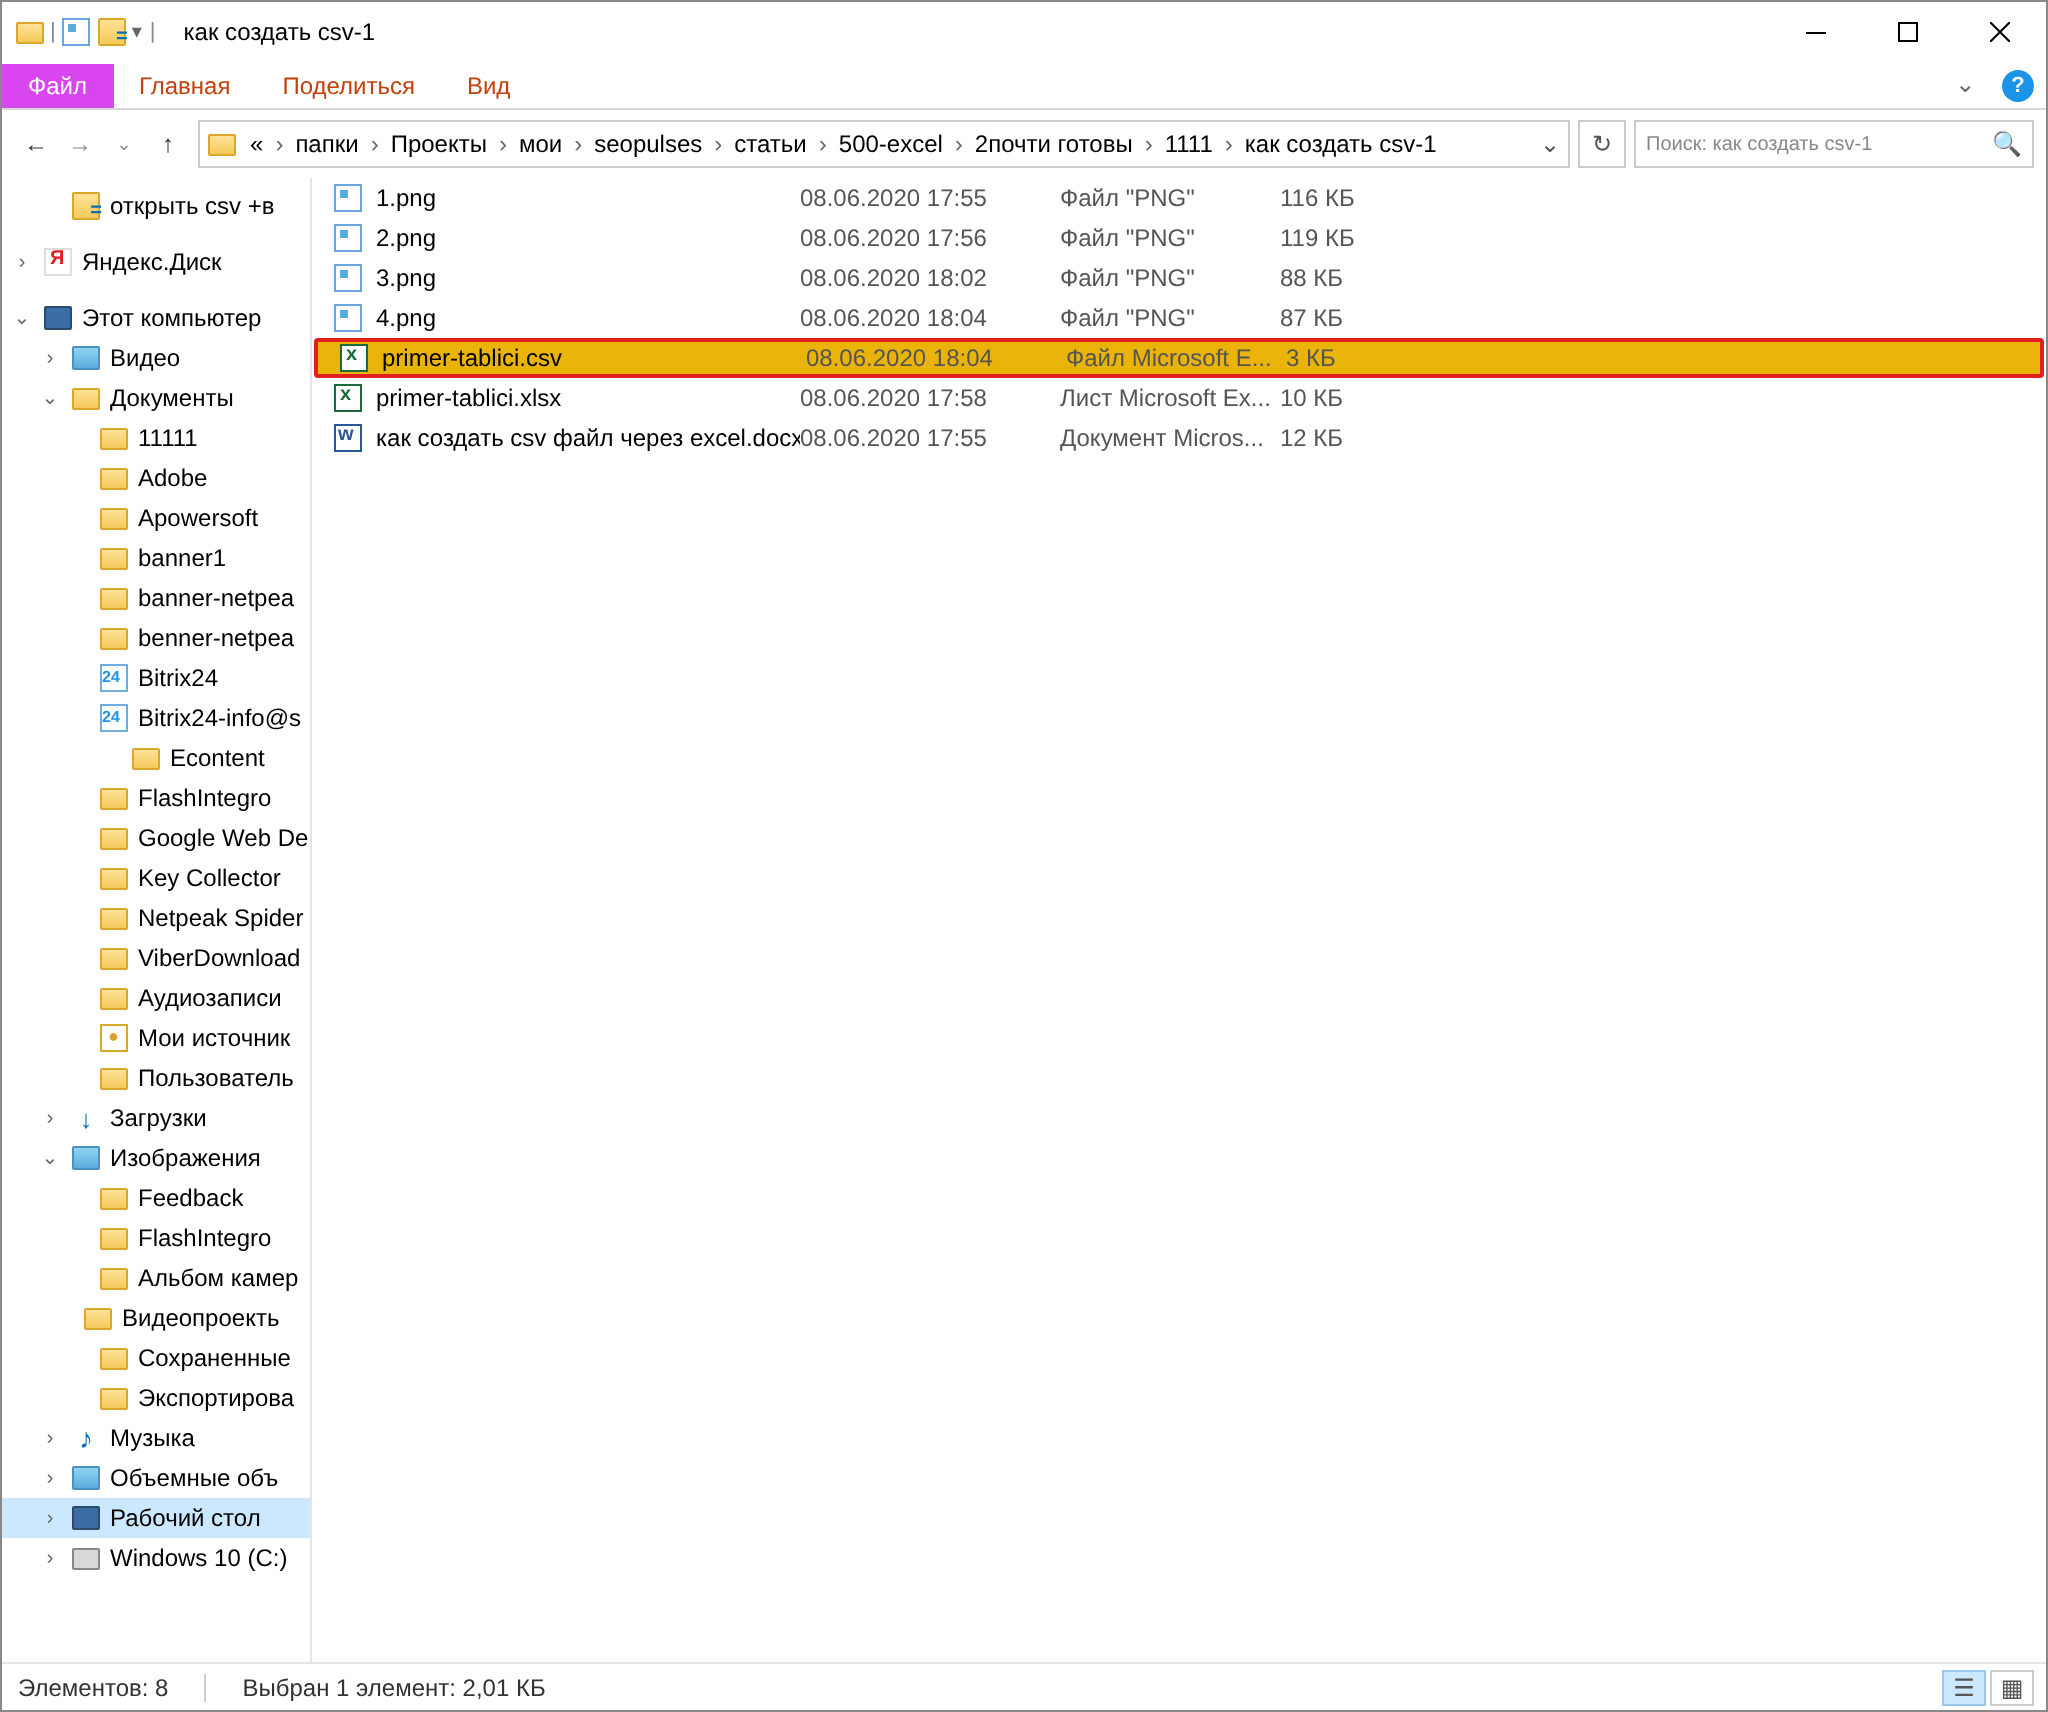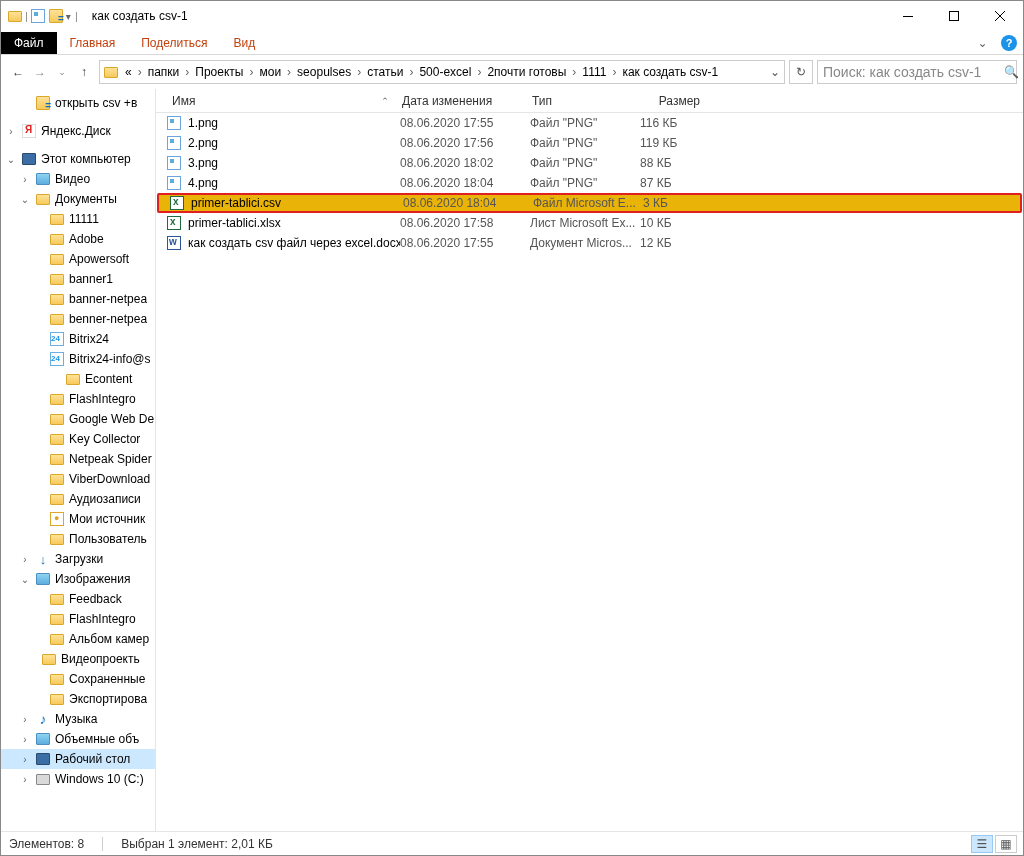--- a/index.html
+++ b/index.html
@@ -5,35 +5,35 @@
 * { margin: 0; padding: 0; box-sizing: border-box; font-family: "Segoe UI", Tahoma, sans-serif; font-size: 12px; }
 body { width: 1024px; height: 856px; background: #fff; overflow: hidden; border: 1px solid #888; }
 .titlebar { height: 30px; display: flex; align-items: center; background: #fff; }
 .titlebar-left { display: flex; align-items: center; padding: 0 6px; gap: 4px; }
 .titlebar-icons { display: flex; align-items: center; gap: 2px; }
 .titlebar-title { margin-left: 10px; color: #000; }
 .titlebar-controls { margin-left: auto; display: flex; }
 .win-btn { width: 46px; height: 30px; display: flex; align-items: center; justify-content: center; color: #000; }
 .ribbon-tabs { height: 24px; display: flex; align-items: center; border-bottom: 1px solid #d9d9d9; background: #fff; position: relative; }
 .tab { padding: 4px 13px; color: #c2410c; cursor: default; }
-.tab.file { background: #000000; color: #fff; }
+.tab.file { background: #d946ef; color: #fff; }
 .ribbon-right { position: absolute; right: 6px; }
 .help-icon { display: inline-block; width: 16px; height: 16px; border-radius: 50%; background: #1a93e8; color: #fff; text-align: center; line-height: 16px; font-size: 11px; font-weight: bold; }
 .nav-bar { height: 34px; display: flex; align-items: center; padding: 3px 6px; gap: 4px; }
 .nav-arrows { display: flex; align-items: center; gap: 0px; }
 .nav-arrow { width: 22px; height: 22px; display: flex; align-items: center; justify-content: center; color: #888; }
 .nav-arrow.enabled { color: #333; }
 .breadcrumb { flex: 1; height: 24px; border: 1px solid #ccc; display: flex; align-items: center; background: #fff; overflow: hidden; }
 .breadcrumb-icon { width: 22px; height: 22px; display: flex; align-items: center; justify-content: center; }
 .bc-item { padding: 0 3px; color: #000; white-space: nowrap; }
 .bc-sep { color: #666; padding: 0 3px; }
 .bc-dropdown { margin-left: auto; width: 18px; text-align: center; color: #555; }
 .refresh-btn { width: 24px; height: 24px; border: 1px solid #ccc; display: flex; align-items: center; justify-content: center; color: #555; }
 .search-box { width: 200px; height: 24px; border: 1px solid #ccc; display: flex; align-items: center; padding: 0 5px; color: #888; }
-.search-box input { border: none; outline: none; flex: 1; font-size: 14px; color: #000; }
+.search-box input { border: none; outline: none; flex: 1; font-size: 10px; color: #000; }
 .search-box input::placeholder { color: #888; }
 .content { display: flex; height: calc(100% - 30px - 24px - 34px - 24px); }
 .sidebar { width: 155px; border-right: 1px solid #e5e5e5; overflow: hidden; padding-top: 4px; }
 .tree-item { display: flex; align-items: center; height: 20px; padding-left: 4px; gap: 4px; white-space: nowrap; overflow: hidden; cursor: default; }
 .tree-item.selected { background: #cce8ff; }
 .tree-expand { width: 12px; color: #666; font-size: 10px; text-align: center; }
 .tree-icon { width: 16px; height: 16px; display: flex; align-items: center; justify-content: center; }
 .tree-label { color: #000; }
 .folder-icon { width: 14px; height: 11px; background: linear-gradient(#ffe299, #f6c95a); border: 1px solid #d9a82a; border-radius: 1px; }
 .main { flex: 1; display: flex; flex-direction: column; }
@@ -404,29 +404,20 @@
       </div>
       <div class="tree-item" style="padding-left: 18px;">
         <span class="tree-expand">›</span>
         <span class="tree-icon ">
           <span class="disk-icon"></span>
         </span>
         <span class="tree-label">Windows 10 (C:)</span>
       </div>
     </div>
   <div class="main">
-    <div class="col-headers">
-      <div class="col col-name">
-          <span>Имя</span>
-          <span class="sort-arrow">⌃</span>
-        </div>
-      <div class="col col-date">Дата изменения</div>
-      <div class="col col-type">Тип</div>
-      <div class="col col-size">Размер</div>
-    </div>
     <div class="file-list" id="file-list">
         <div class="file-row">
           <span class="file-icon">
             <span class="png-icon"></span>
           </span>
           <span class="file-name">1.png</span>
           <span class="file-date">08.06.2020 17:55</span>
           <span class="file-type">Файл "PNG"</span>
           <span class="file-size">116 КБ</span>
         </div>

